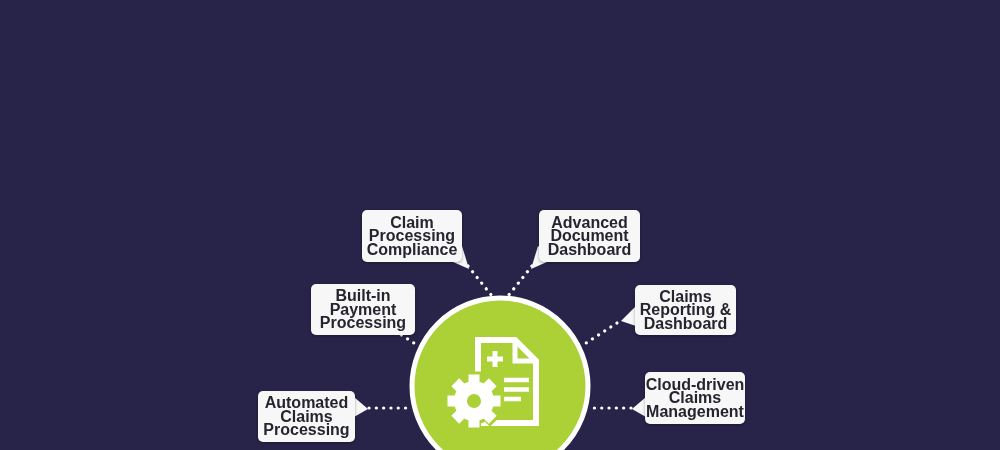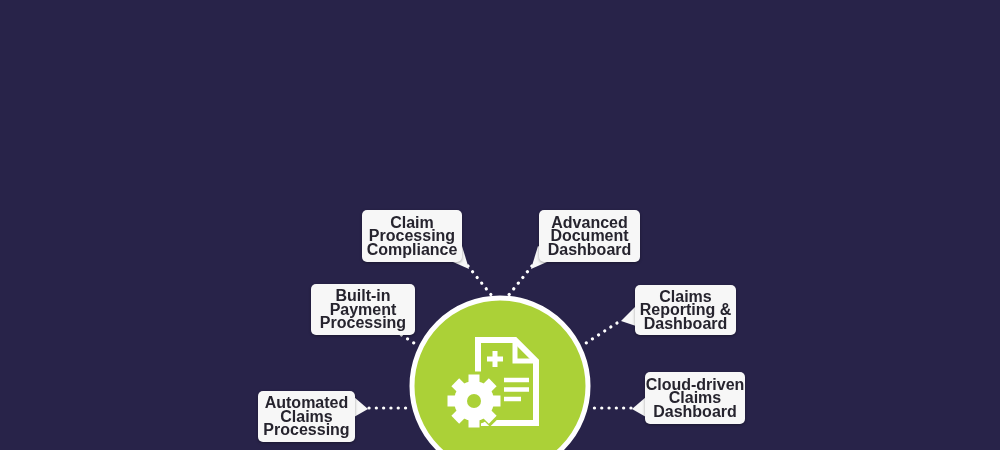--- a/index.html
+++ b/index.html
@@ -144,16 +144,16 @@
 
   <div class="node" style="left:258px; top:373px; width:97px; height:51px;margin-top:18px;">
     <span>Automated
 Claims
 Processing</span>
   </div>
 
   <div class="node" style="left:645px; top:372px; width:100px; height:52px;">
     <span>Cloud-driven
 Claims
-Dashboard</span>
+Management</span>
   </div>
 
 </div>
 
 </body></html>

